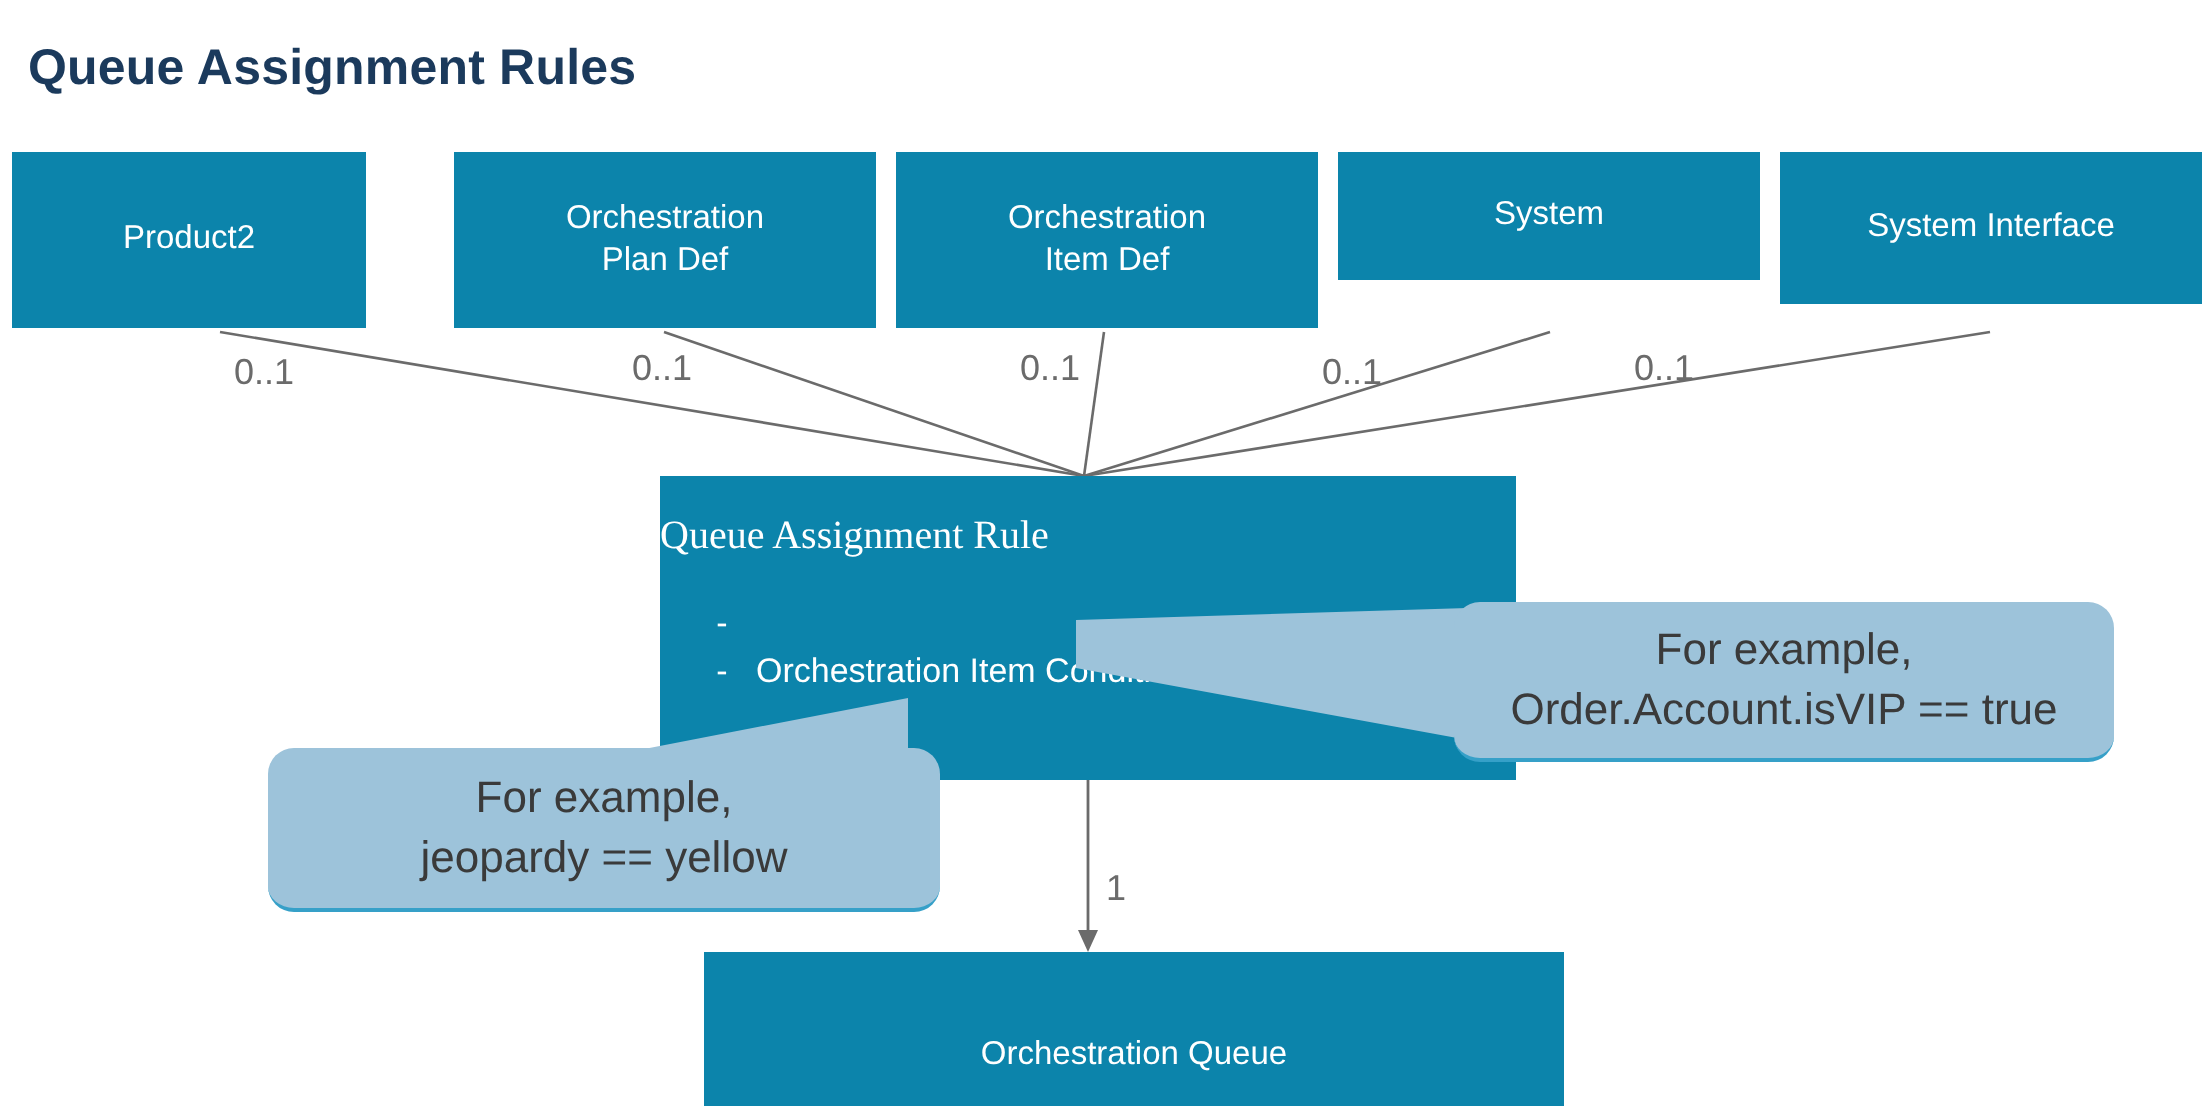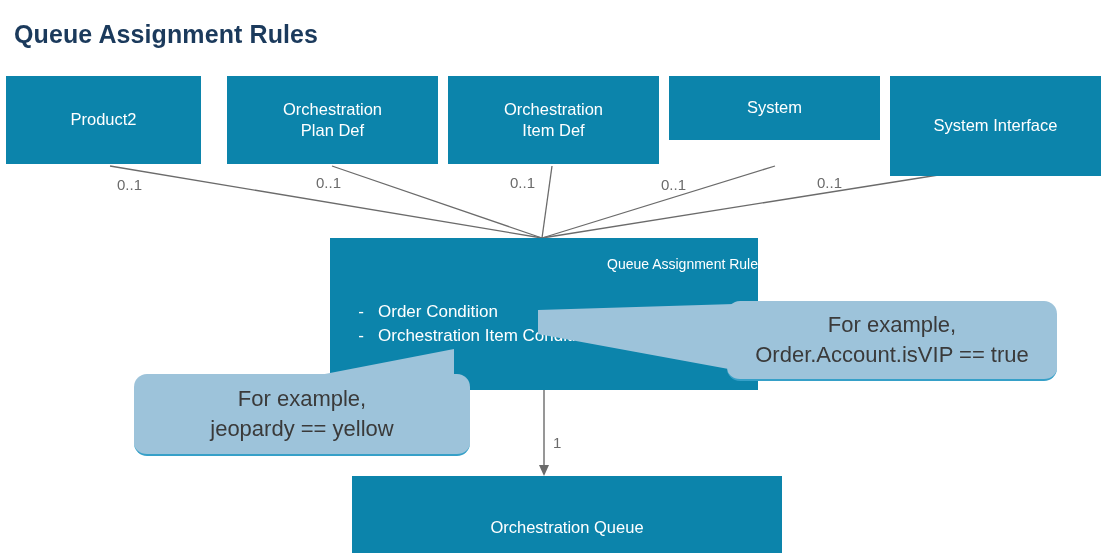--- a/index.html
+++ b/index.html
@@ -39,22 +39,23 @@
 
   
   .node-central{
     display:block;
     padding:0;
   }
   .node-central .ctitle{
     position:absolute;
     left:0;right:0;
     top:18px;
-    text-align:right;
-    font-size:14px;
+    text-align:left;
+    font-size:20px;
+    font-family:Liberation Serif, serif;
   }
   .node-central .clist{
     position:absolute;
     left:14px;
     top:62px;
     font-size:17px;
     line-height:1.42;
   }
   .node-central .crow{
     display:flex;
@@ -65,21 +66,21 @@
 
   svg.lines{
     position:absolute;left:0;top:0;
     width:1106px;height:553px;
     z-index:2;
     overflow:visible;
   }
 
   .mult{
     position:absolute;
-    font-size:15px;
+    font-size:18px;
     color:#6b6b6b;
     z-index:4;
     white-space:nowrap;
   }
 
   .callout{
     position:absolute;
     z-index:6;
   }
   .bubble{
@@ -113,50 +114,49 @@
       <line x1="552" y1="150" x2="542" y2="222"></line>
       <line x1="775" y1="150" x2="542" y2="222"></line>
       <line x1="995" y1="150" x2="542" y2="222"></line>
     </g>
     <g>
       <line x1="544" y1="374" x2="544" y2="452" stroke="#6b6b6b" stroke-width="1.4"></line>
       <polygon points="544,460 539,449 549,449" fill="#6b6b6b"></polygon>
     </g>
   </svg>
 
-  <div class="node" style="left:6px;top:60px;width:195px;height:88px;">
+  <div class="node" style="left:6px;top:60px;width:177px;height:88px;">
     <span class="label">Product2</span>
   </div>
   <div class="node" style="left:227px;top:60px;width:211px;height:88px;">
     <span class="label">Orchestration
 Plan Def</span>
   </div>
   <div class="node" style="left:448px;top:60px;width:211px;height:88px;">
     <span class="label">Orchestration
 Item Def</span>
   </div>
   <div class="node" style="left:669px;top:60px;width:211px;height:64px;">
     <span class="label">System</span>
   </div>
-  <div class="node" style="left:890px;top:60px;width:211px;height:100px;">
+  <div class="node" style="left:890px;top:60px;width:211px;height:76px;">
     <span class="label">System Interface</span>
   </div>
 
   <div class="mult" style="left:117px;top:160px;">0..1</div>
   <div class="mult" style="left:316px;top:158px;">0..1</div>
   <div class="mult" style="left:510px;top:158px;">0..1</div>
   <div class="mult" style="left:661px;top:160px;">0..1</div>
   <div class="mult" style="left:817px;top:158px;">0..1</div>
 
   <div class="node node-central" style="left:330px;top:222px;width:428px;height:152px;">
     <div class="ctitle">Queue Assignment Rule</div>
     <div class="clist">
       <div class="crow">
         <span class="dash">-</span>
-        <span>Order Condition</span>
       </div>
       <div class="crow">
         <span class="dash">-</span>
         <span>Orchestration Item Condition</span>
       </div>
     </div>
   </div>
 
   <div class="mult" style="left:553px;top:418px;z-index:4;">1</div>
 

